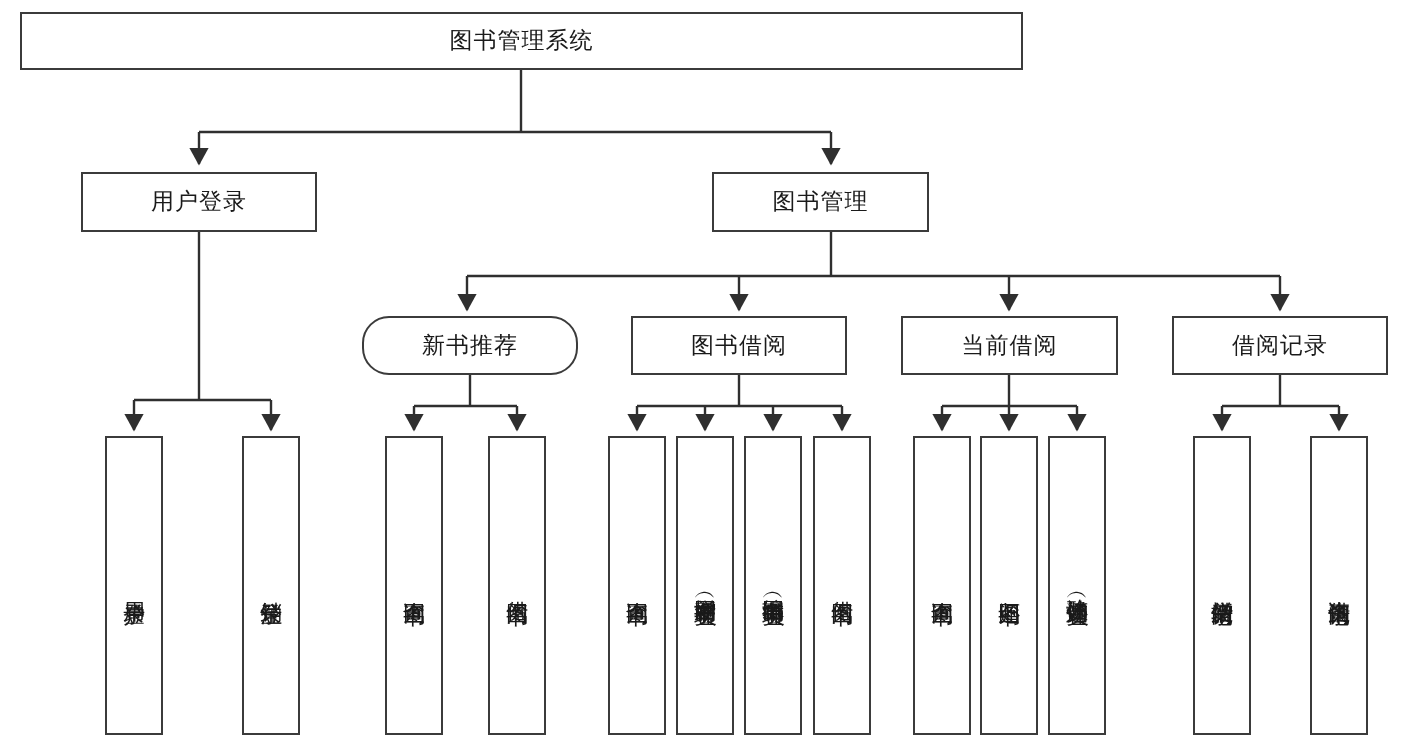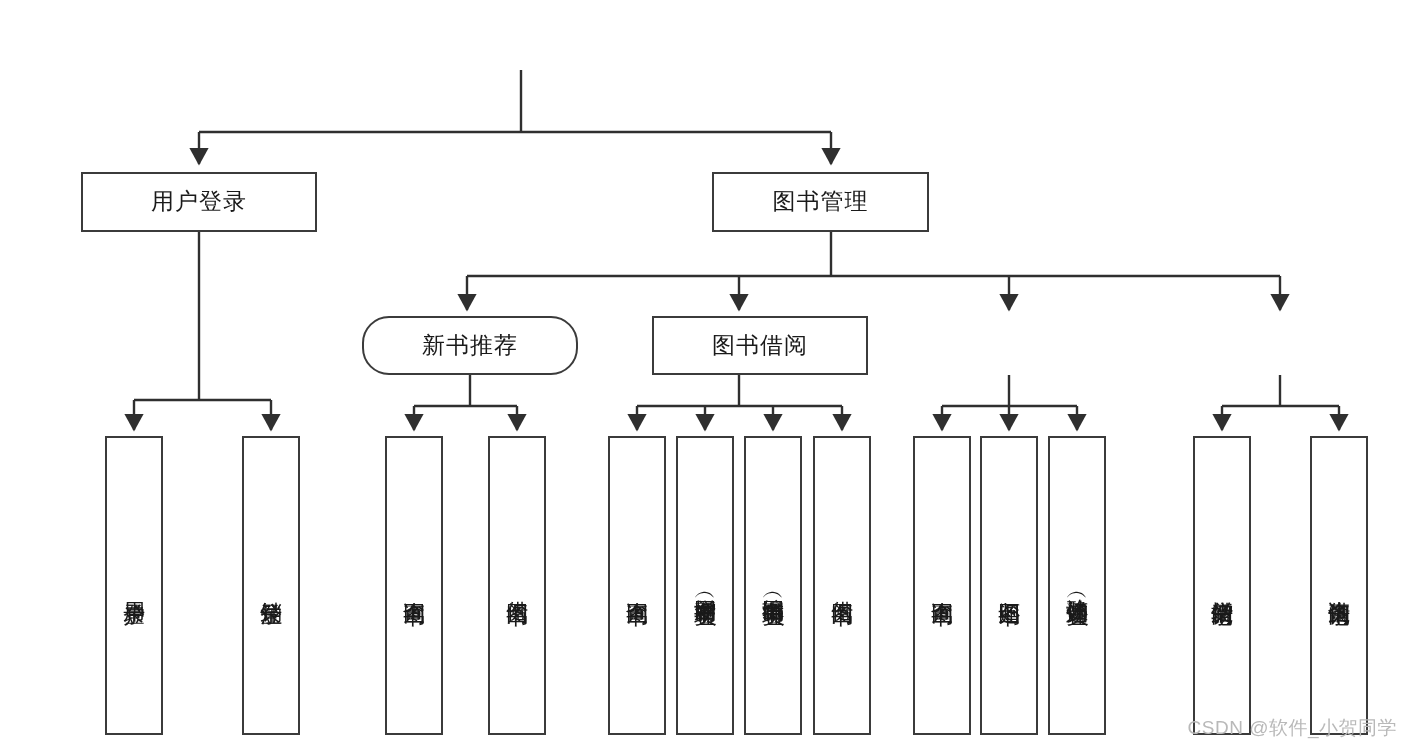--- a/index.html
+++ b/index.html
@@ -113,33 +113,42 @@
       <path d="M 1009 406 L 1009 430" marker-end="url(#arrow)"></path>
       <path d="M 1077 406 L 1077 430" marker-end="url(#arrow)"></path>
 
       <path d="M 1280 375 L 1280 406"></path>
       <path d="M 1222 406 L 1339 406"></path>
       <path d="M 1222 406 L 1222 430" marker-end="url(#arrow)"></path>
       <path d="M 1339 406 L 1339 430" marker-end="url(#arrow)"></path>
     </g>
   </svg>
 
+  <div class="node h-node" style="left:20px; top:12px; width:1003px; height:58px;">
+    <span>图书管理系统</span>
+  </div>
 
   <div class="node h-node" style="left:81px; top:172px; width:236px; height:60px;">
     <span>用户登录</span>
   </div>
   <div class="node h-node" style="left:712px; top:172px; width:217px; height:60px;">
     <span>图书管理</span>
   </div>
 
   <div class="node h-node" style="left:362px; top:316px; width:216px; height:59px;border-radius:27px;">
     <span>新书推荐</span>
   </div>
-  <div class="node h-node" style="left:652px; top:316px; width:216px; height:59px;">
+  <div class="node h-node" style="left:631px; top:316px; width:216px; height:59px;">
     <span>图书借阅</span>
+  </div>
+  <div class="node h-node" style="left:901px; top:316px; width:217px; height:59px;">
+    <span>当前借阅</span>
+  </div>
+  <div class="node h-node" style="left:1172px; top:316px; width:216px; height:59px;">
+    <span>借阅记录</span>
   </div>
 
   <div class="node leaf" style="left:105px; top:436px; width:58px; height:299px;">
     <span class="vtext">用户登录</span>
   </div>
   <div class="node leaf" style="left:242px; top:436px; width:58px; height:299px;">
     <span class="vtext">注销登录</span>
   </div>
 
   <div class="node leaf" style="left:385px; top:436px; width:58px; height:299px;">
@@ -172,15 +181,14 @@
     <span class="vtext">确认归还（管理员）</span>
   </div>
 
   <div class="node leaf" style="left:1193px; top:436px; width:58px; height:299px;">
     <span class="vtext">新增借阅记录</span>
   </div>
   <div class="node leaf" style="left:1310px; top:436px; width:58px; height:299px;">
     <span class="vtext">查询借阅记录</span>
   </div>
 
-  <div id="watermark">CSDN @软件_小贺同学</div>
 
 </div>
 
 </body></html>

